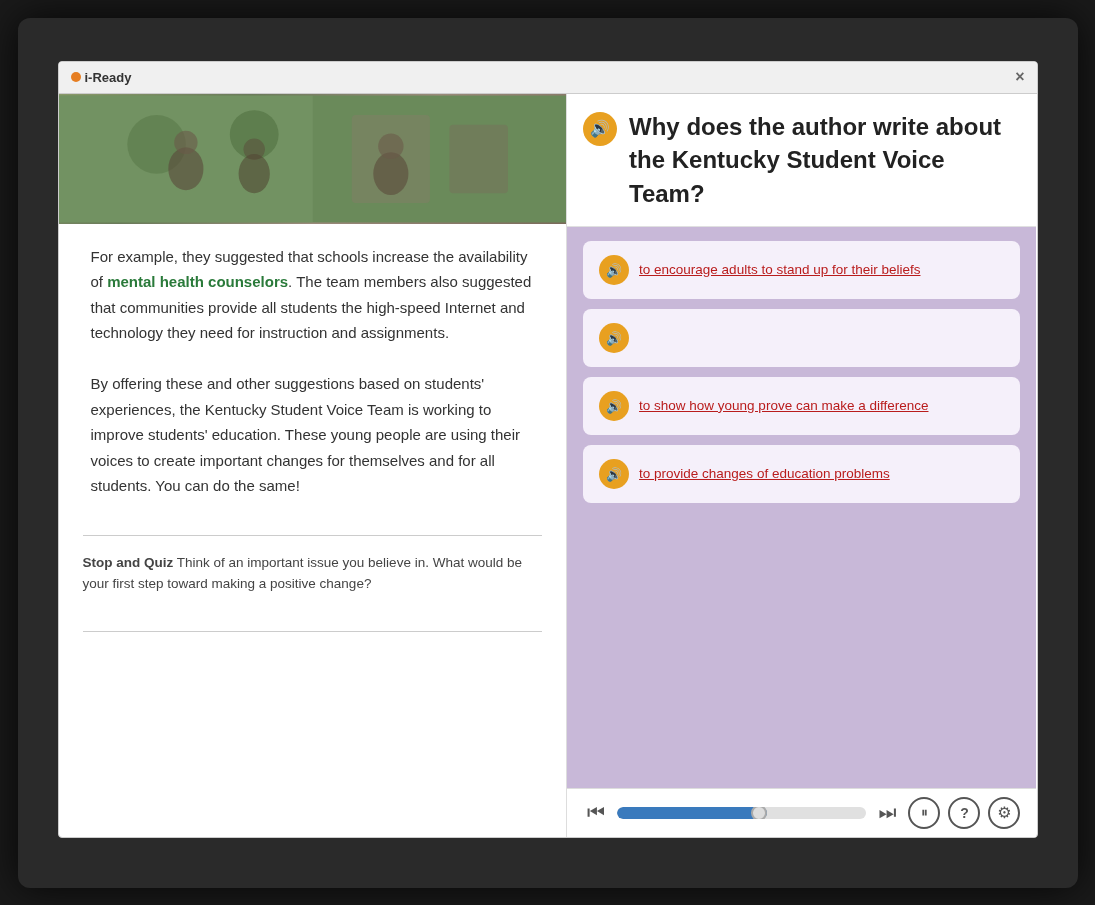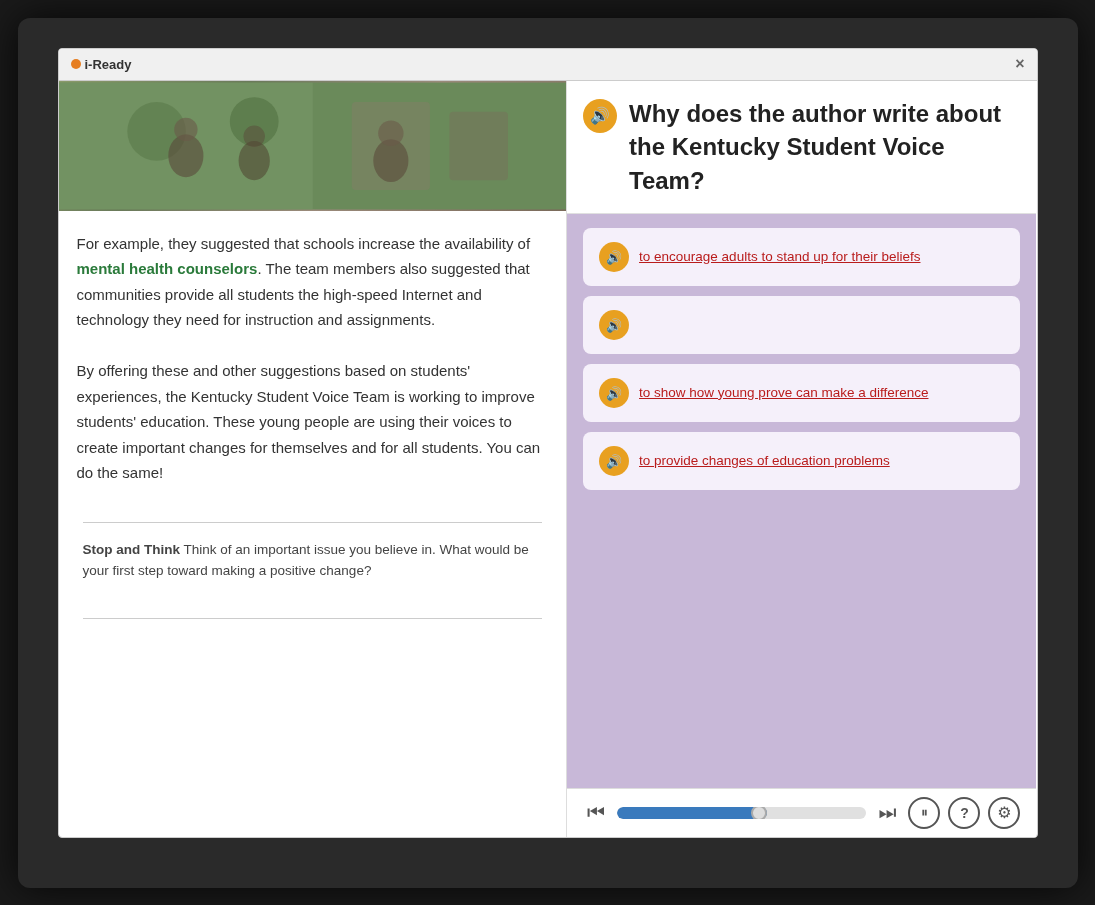--- a/index.html
+++ b/index.html
@@ -24,20 +24,21 @@
       box-shadow: 0 0 40px rgba(0,0,0,0.8);
     }
     .window {
       background: #fff;
       border-radius: 4px;
       flex: 1;
       display: flex;
       flex-direction: column;
       overflow: hidden;
       border: 1px solid #ccc;
+      margin-top: 13px;
     }
     .title-bar {
       background: #f0f0f0;
       border-bottom: 1px solid #ccc;
       padding: 5px 12px;
       display: flex;
       align-items: center;
       justify-content: space-between;
       min-height: 32px;
     }
@@ -89,21 +90,21 @@
     }
     .image-placeholder {
       width: 100%;
       height: 100%;
       background: linear-gradient(135deg, #8a9a6a 0%, #6a7a5a 30%, #9a8a7a 60%, #7a6a5a 100%);
       display: flex;
       align-items: center;
       justify-content: center;
     }
     .text-content {
-      padding: 20px 18px;
+      padding: 20px 32px;
       font-size: 15px;
       line-height: 1.7;
       color: #333;
     }
     .mental-health-link {
       color: #2a7a3a;
       font-weight: bold;
       text-decoration: none;
     }
     .divider {
@@ -331,21 +332,21 @@
           <p>
             <span>For example, they suggested that schools increase the availability of </span><a class="mental-health-link">mental health counselors</a><span>. The team members also suggested that communities provide all students the high-speed Internet and technology they need for instruction and assignments.</span>
           </p>
           <br>
           <p>By offering these and other suggestions based on students' experiences, the Kentucky Student Voice Team is working to improve students' education. These young people are using their voices to create important changes for themselves and for all students. You can do the same!</p>
         </div>
 
         <hr class="divider">
 
         <div class="stop-think">
-          <span class="stop-think-bold">Stop and Think</span><span> Think of an important issue you believe in. What would be your first step toward making a positive change?</span>
+          <span class="stop-think-bold">Stop and Quiz</span><span> Think of an important issue you believe in. What would be your first step toward making a positive change?</span>
         </div>
 
         <hr class="divider">
         <div class="spacer-row"></div>
       </div>
 
       <div class="right-panel">
         <div class="question-area">
           <button class="audio-btn">
             <span class="audio-icon">🔊</span>

